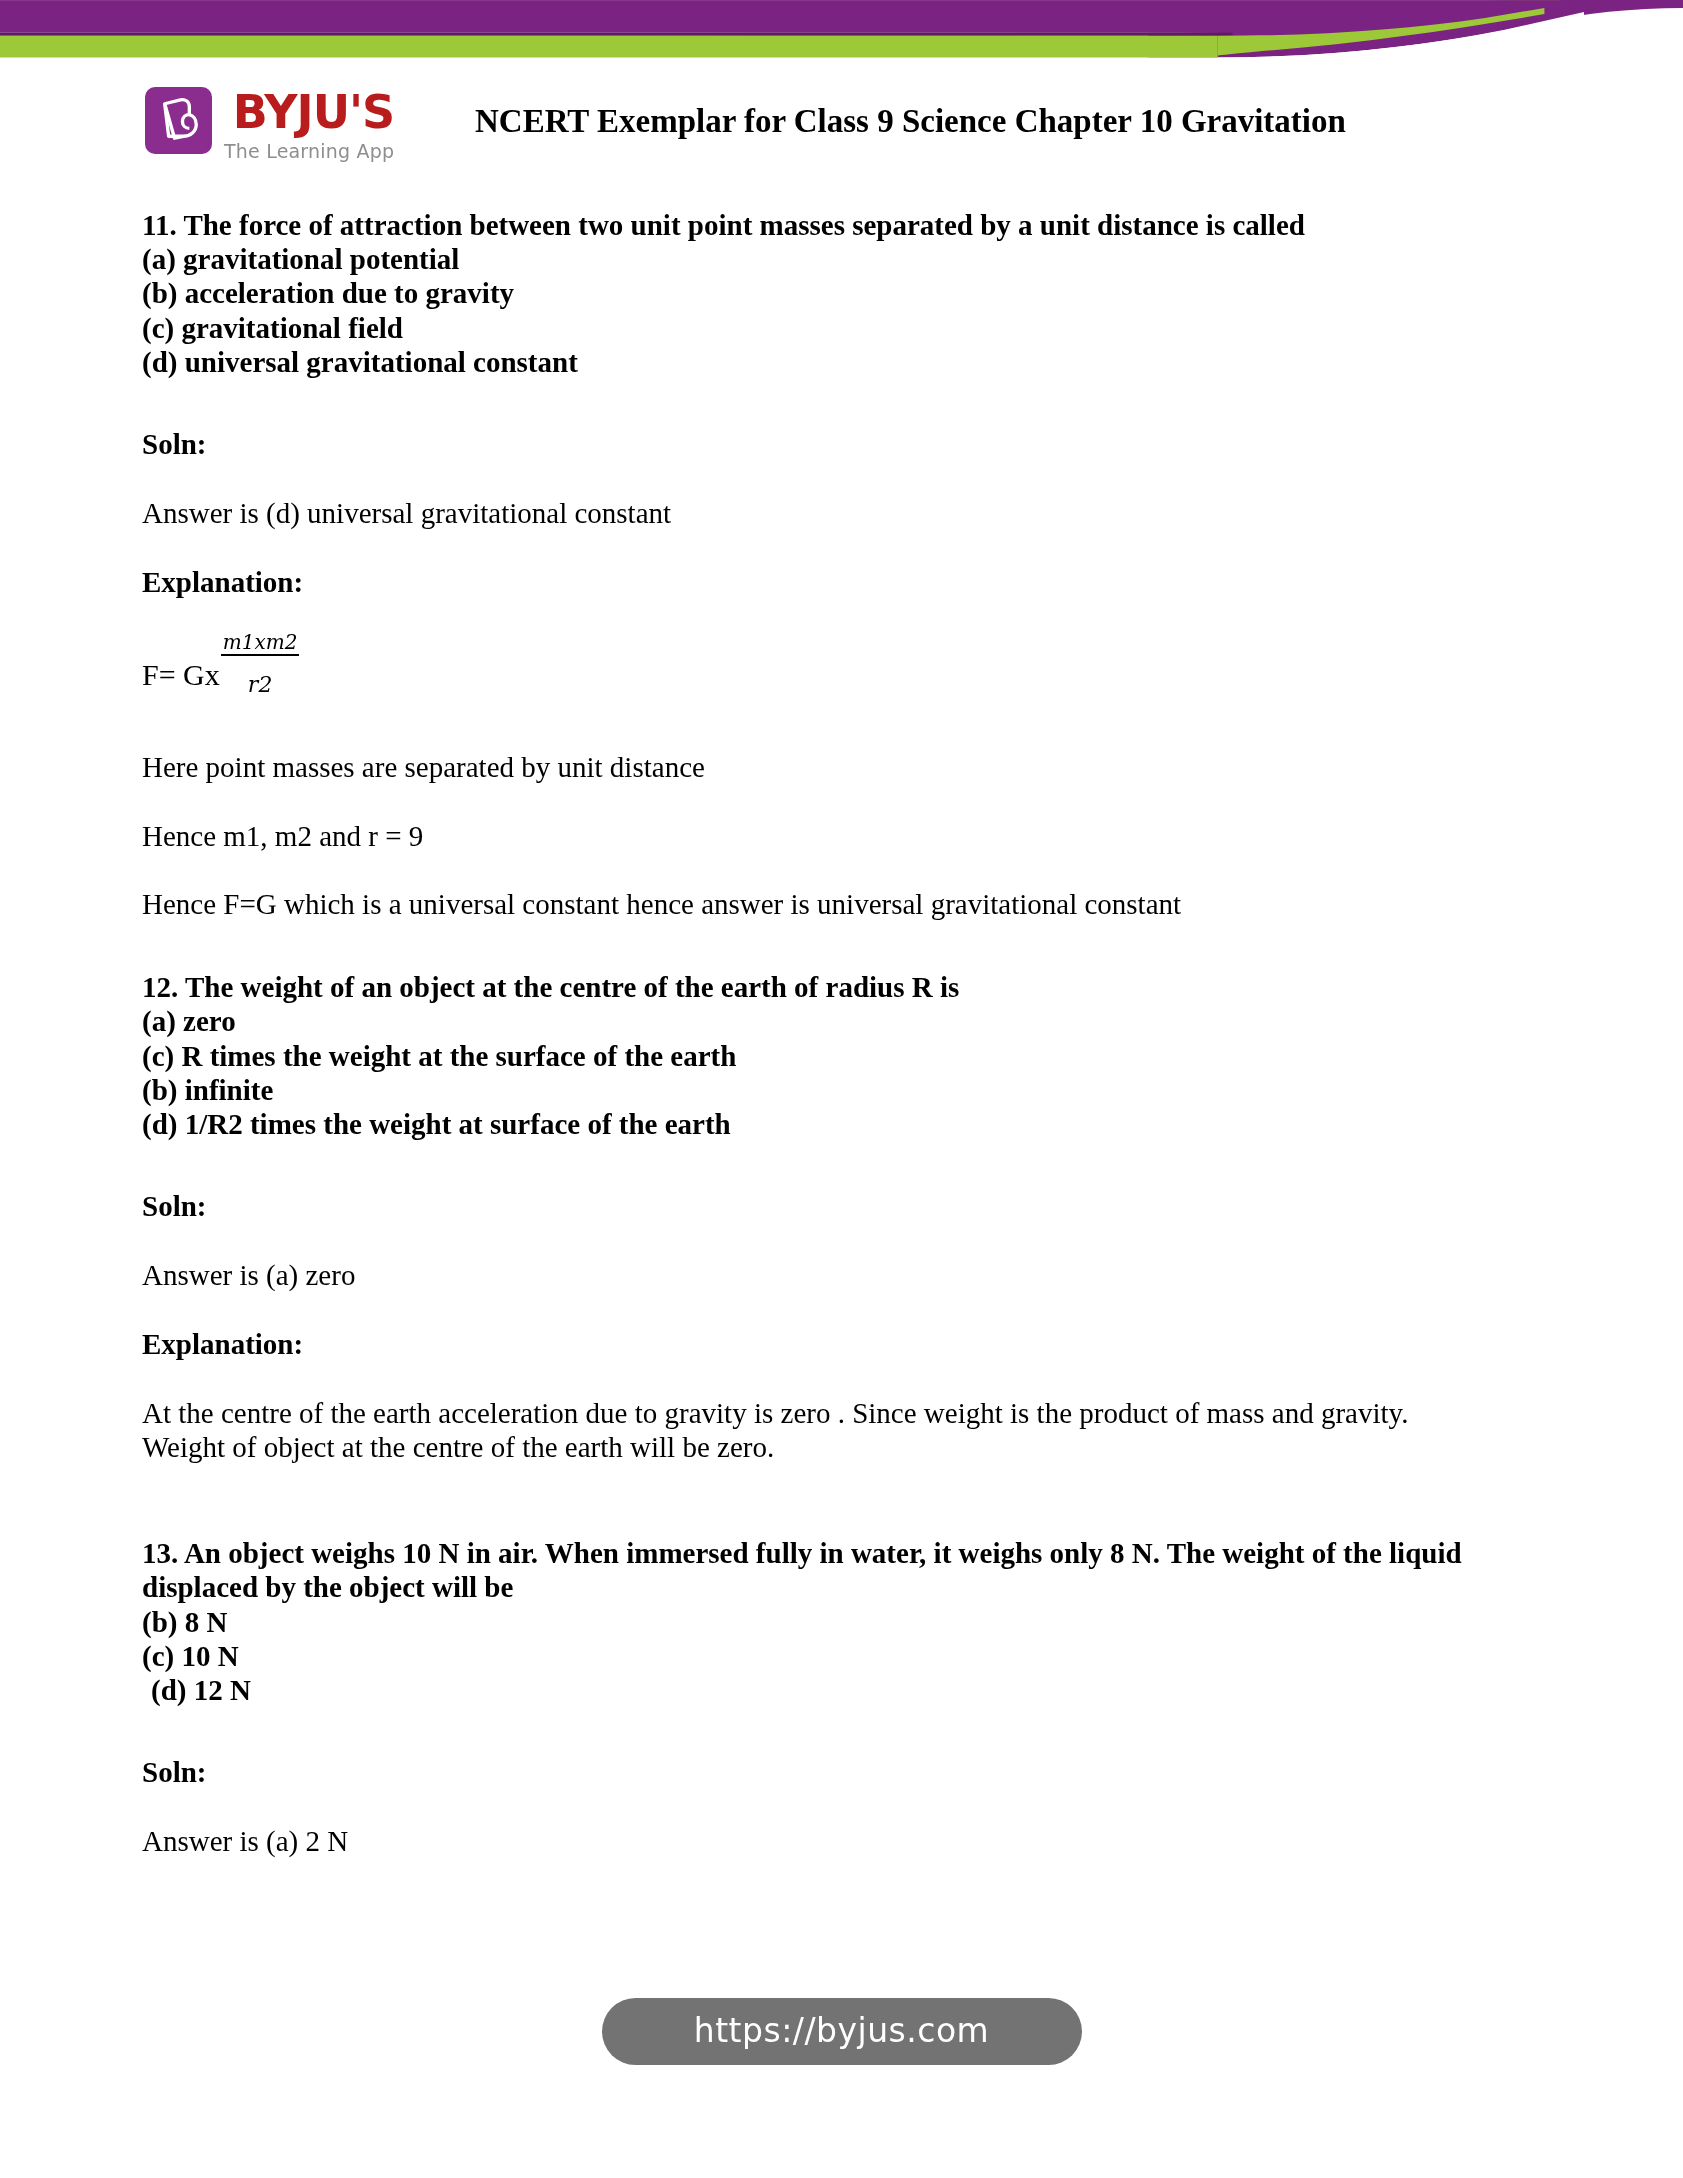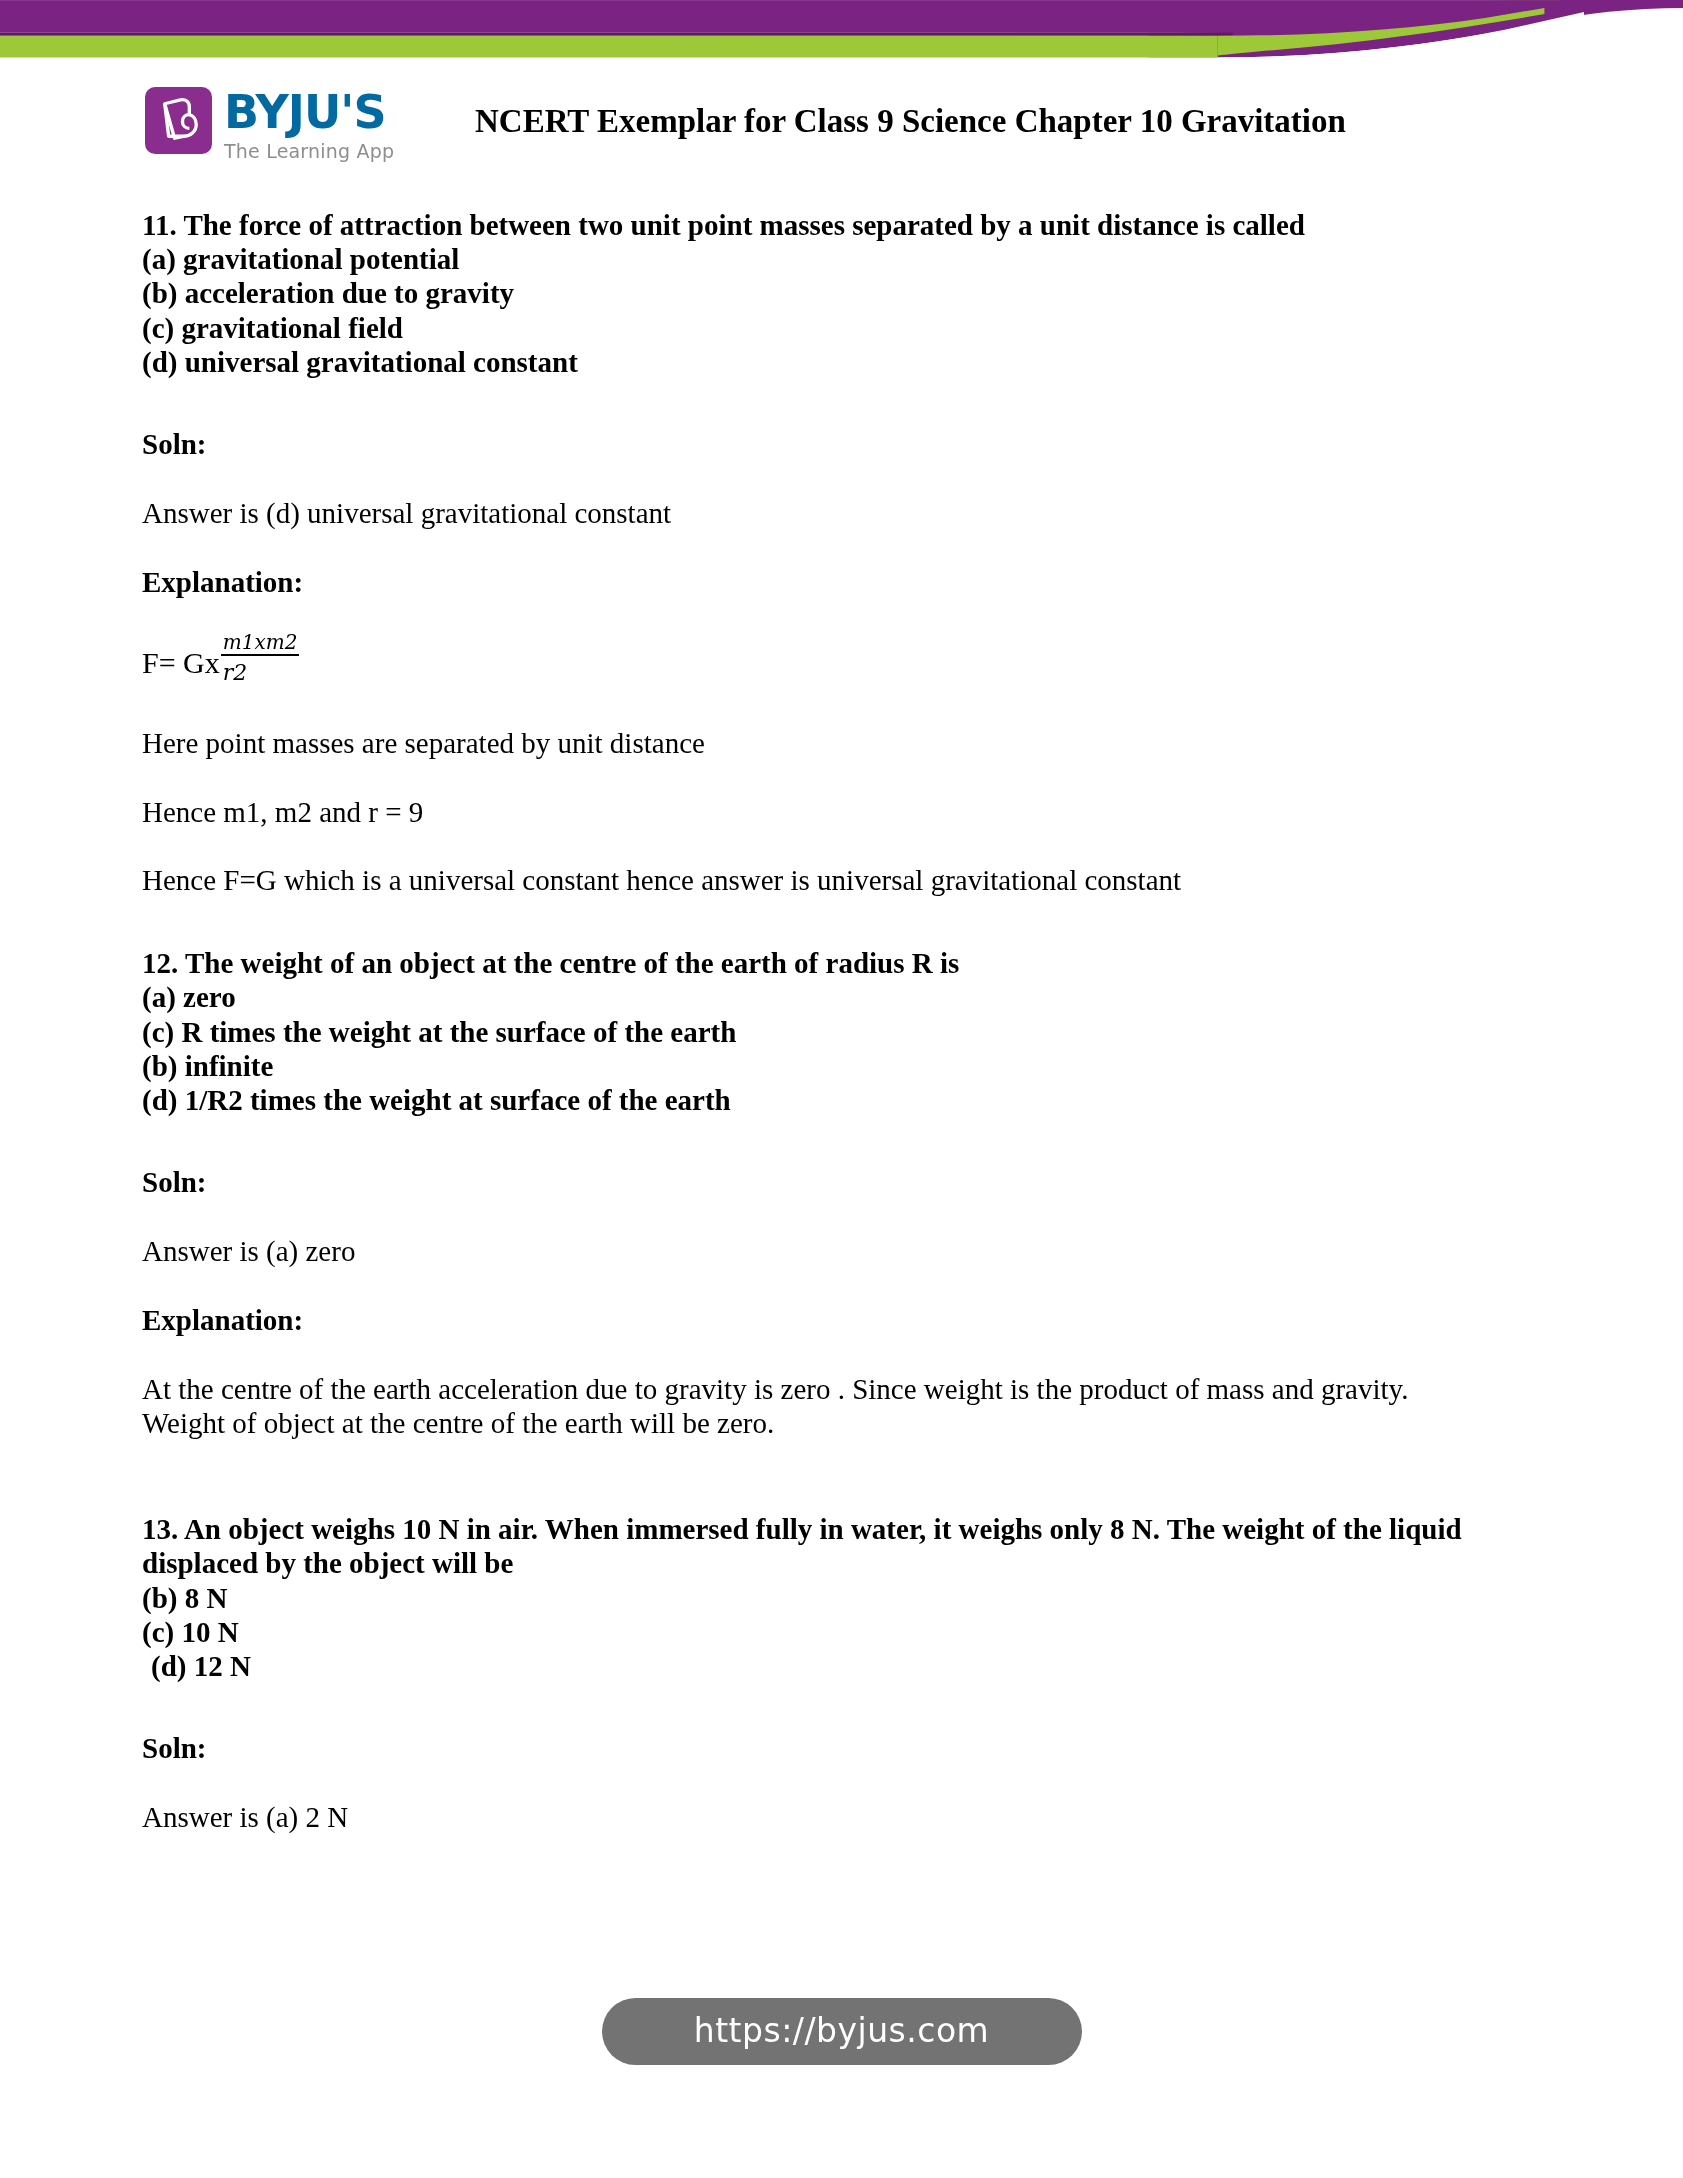--- a/index.html
+++ b/index.html
@@ -58,22 +58,23 @@
     display: flex;
     flex-direction: column;
     justify-content: flex-start;
     padding-top: 2px;
   }
   .logo-wordmark {
     font-family: "DejaVu Sans", sans-serif;
     font-weight: bold;
     font-size: 46px;
     letter-spacing: -1px;
-    color: #0369a1;
+    color: #b91c1c;
     line-height: 1;
+    text-align: right;
   }
   .logo-tagline {
     font-family: "DejaVu Sans", sans-serif;
     font-size: 19px;
     color: #8e8e8e;
     line-height: 1;
     margin-top: 7px;
     letter-spacing: 0.2px;
   }
   .doc-title {
@@ -144,24 +145,24 @@
     font-size: 20px;
     font-family: "DejaVu Serif", serif;
     padding: 0 2px;
     line-height: 1.15;
   }
   .frac .den {
     font-style: italic;
     font-size: 22px;
     font-family: "DejaVu Serif", serif;
     border-top: 2px solid #000;
-    padding: 4px 2px;
+    padding: 16px 2px;
     line-height: 1.15;
     width: 100%;
-    text-align: left;
+    text-align: center;
   }
 
   
   .footer {
     position: absolute;
     left: 0;
     top: 1998px;
     width: 1683px;
     display: flex;
     justify-content: center;

